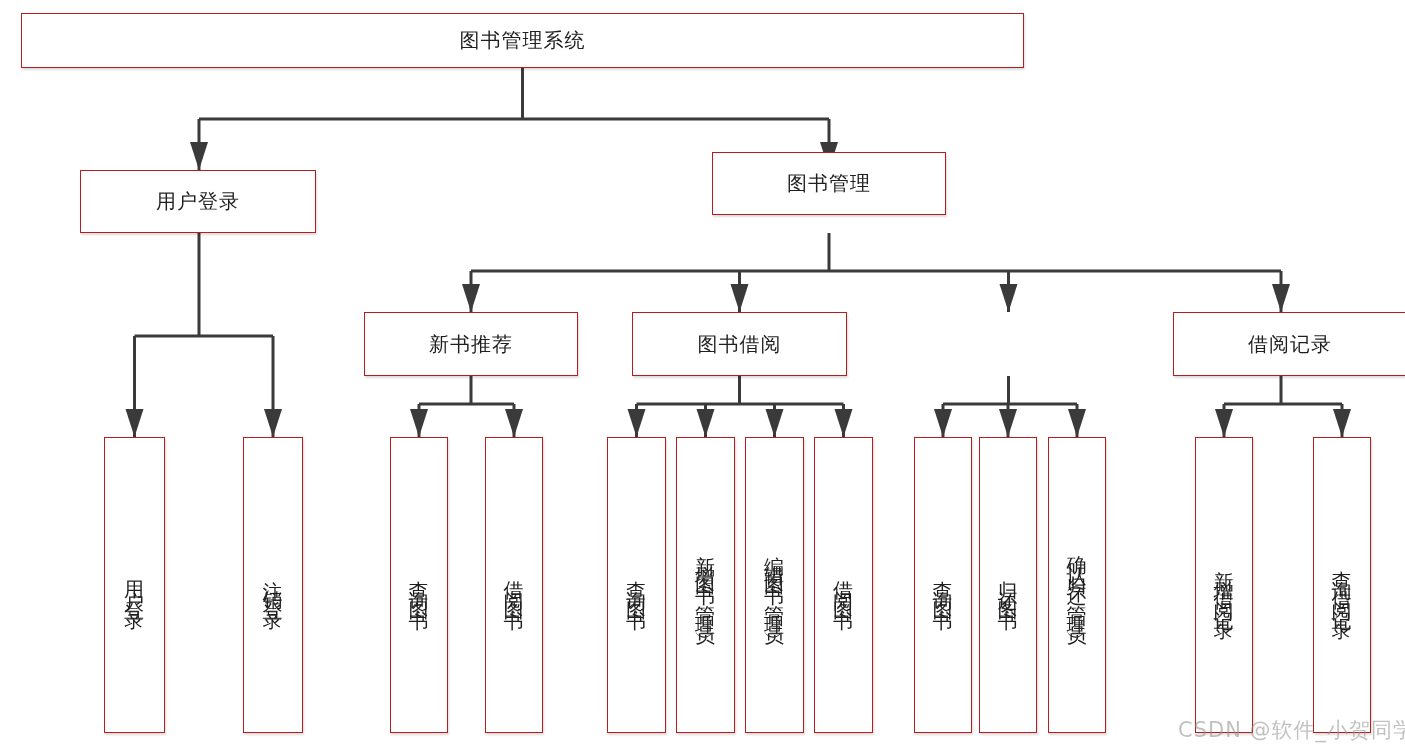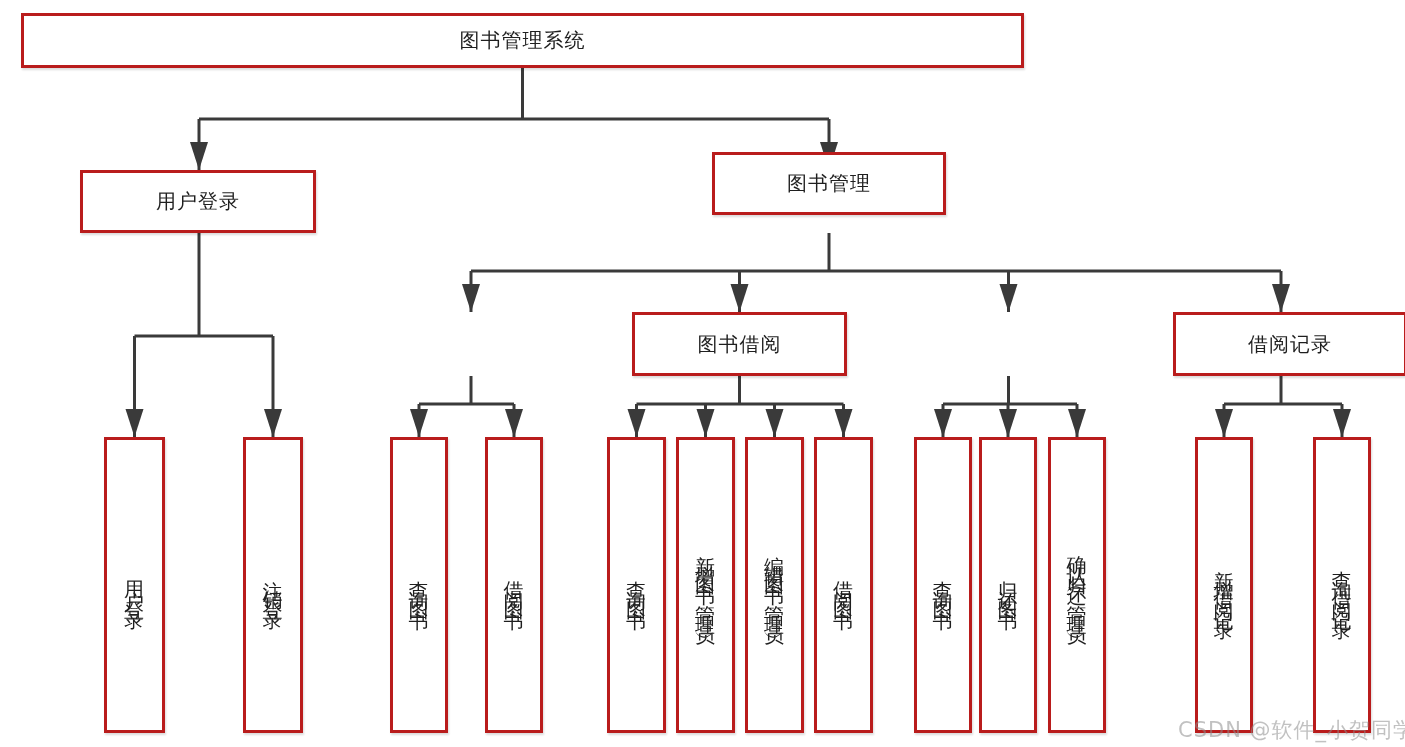--- a/index.html
+++ b/index.html
@@ -18,21 +18,21 @@
   }
   .wire {
     stroke: #3a3a3a;
     stroke-width: 3;
     fill: none;
   }
   .box {
     position: absolute;
     box-sizing: border-box;
     background: #ffffff;
-    border: 3px solid #b91c1c;
+    border: 1px solid #b91c1c;
     color: #1f1f1f;
     display: flex;
     align-items: center;
     justify-content: center;
     font-size: 20px;
     letter-spacing: 1px;
     box-shadow: 1px 2px 2px rgba(0,0,0,0.14);
   }
   .hbox { white-space: nowrap; }
   .vbox {
@@ -98,20 +98,21 @@
     <path class="wire" d="M1281,376 V404 M1224,404 H1342"></path>
     <path class="wire" d="M1224,404 V437" marker-end="url(#arr)"></path>
     <path class="wire" d="M1342,404 V437" marker-end="url(#arr)"></path>
   </svg>
 
   <div class="box hbox" style="left:21px; top:13px; width:1003px; height:55px;">图书管理系统</div>
 
   <div class="box hbox" style="left:80px; top:170px; width:236px; height:63px;">用户登录</div>
   <div class="box hbox" style="left:712px; top:152px; width:234px; height:63px;">图书管理</div>
 
+  <div class="box hbox" style="left:364px; top:312px; width:214px; height:64px;">新书推荐</div>
   <div class="box hbox" style="left:632px; top:312px; width:215px; height:64px;">图书借阅</div>
   <div class="box hbox" style="left:1173px; top:312px; width:234px; height:64px;">借阅记录</div>
 
   <div class="box vbox" style="left:104px; top:437px; width:61px; height:296px;">用户登录</div>
   <div class="box vbox" style="left:243px; top:437px; width:60px; height:296px;">注销登录</div>
 
   <div class="box vbox" style="left:390px; top:437px; width:58px; height:296px;">查询图书</div>
   <div class="box vbox" style="left:485px; top:437px; width:58px; height:296px;">借阅图书</div>
 
   <div class="box vbox" style="left:607px; top:437px; width:59px; height:296px;">查询图书</div>

